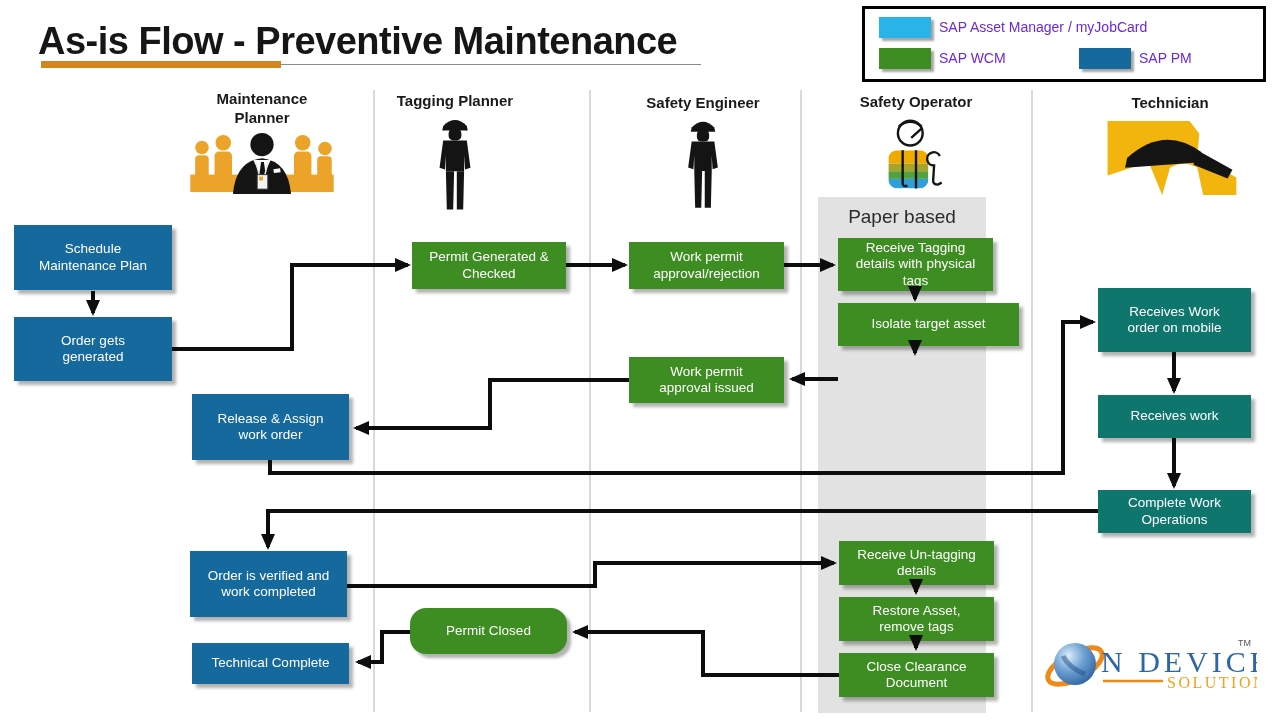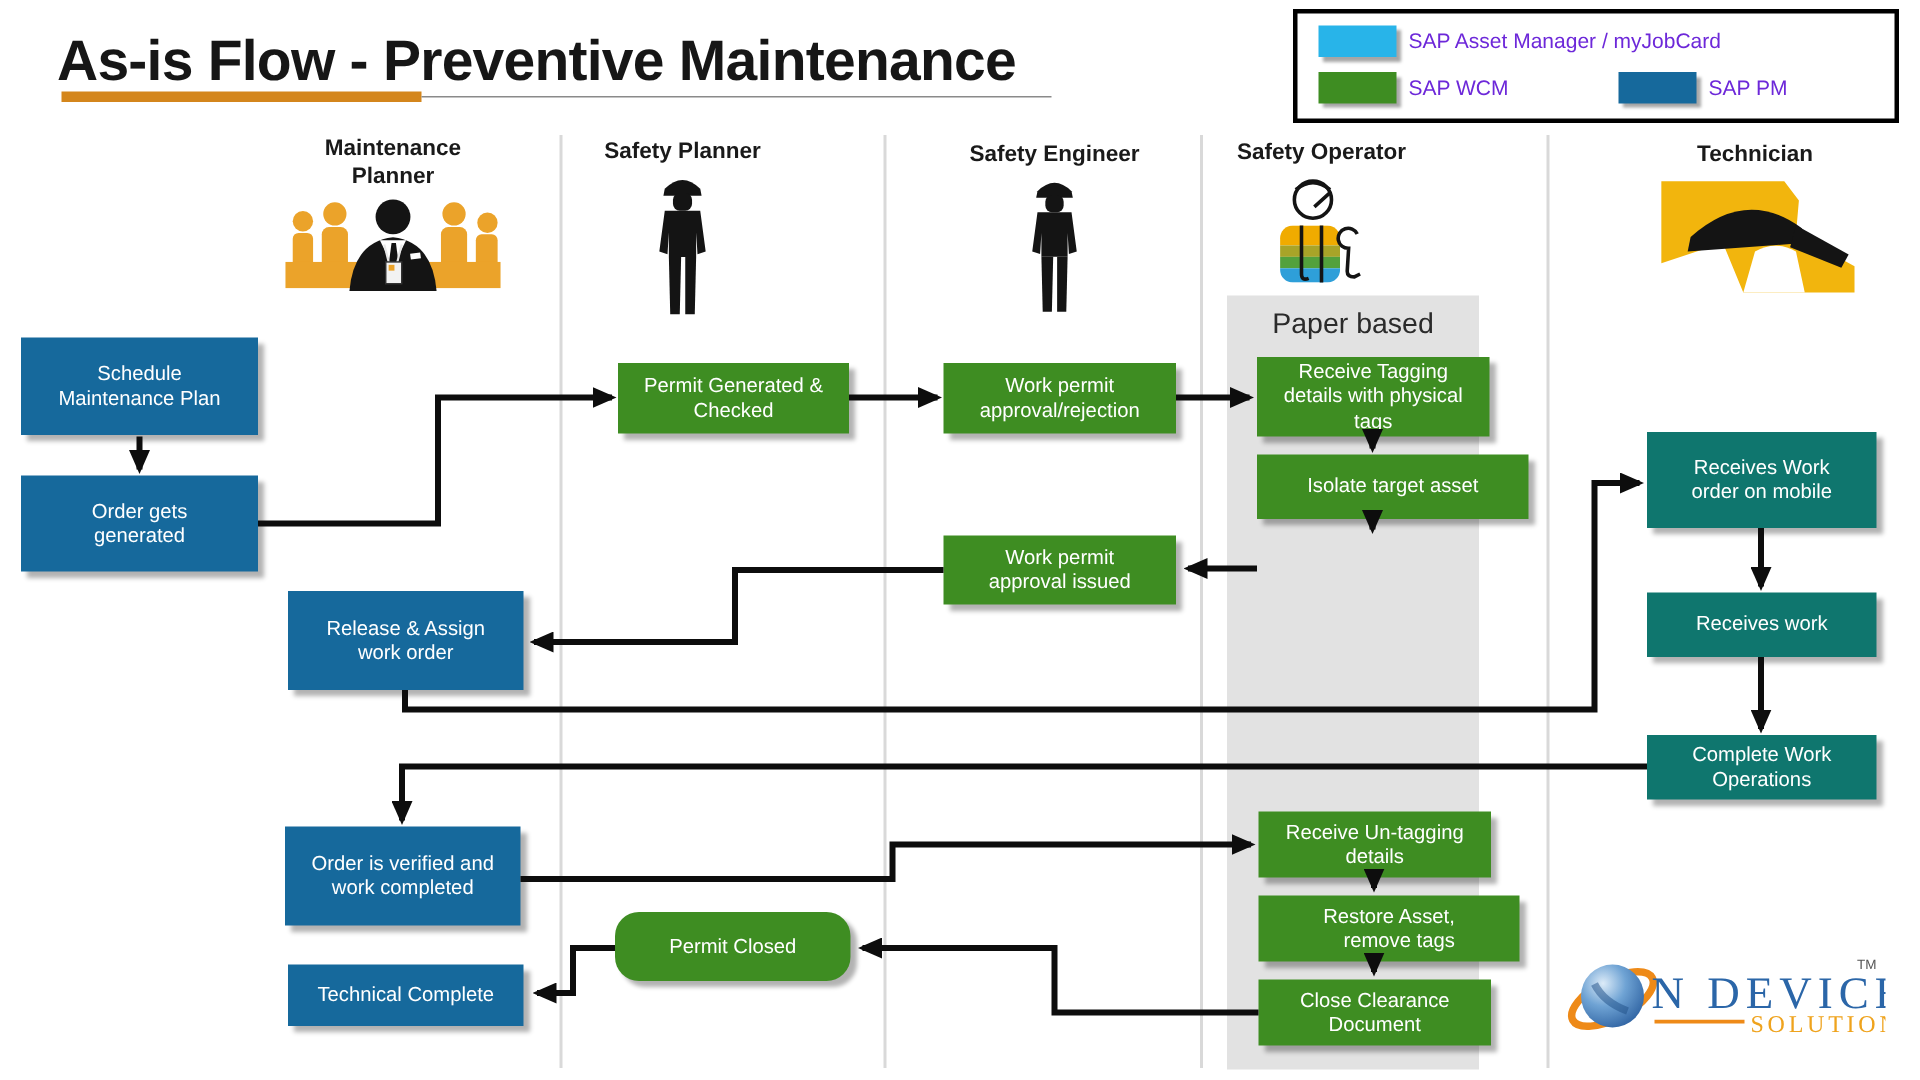--- a/index.html
+++ b/index.html
@@ -80,21 +80,21 @@
       <polygon points="67,29 85,29 76,48" fill="#fff"></polygon>
       <polygon points="75,31 78,31 80,46 73,46" fill="#141414"></polygon>
       <path d="M70,32 L74,48 M82,32 L78,48" stroke="#e8e8e8" stroke-width="1.5" fill="none"></path>
       <rect x="71" y="44" width="11" height="15" fill="#f2f2f2" stroke="#333"></rect>
       <rect x="73" y="46" width="4" height="4" fill="#eba32a"></rect>
       <rect x="88" y="38" width="7" height="4" fill="#fff" transform="rotate(-8 91 40)"></rect>
     </svg>
   </div>
 
   <div class="lane-head" style="left:395px;top:92px;width:120px;">
-    <div class="lane-label">Safety Planner</div>
+    <div class="lane-label">Tagging Planner</div>
     <svg class="lane-icon" width="42" height="100" viewBox="0 0 44 110">
       <g fill="#141414">
         <path d="M9,12 Q22,-1 35,12 L36,17 L8,17 Z"></path>
         <rect x="15" y="15" width="14" height="13" rx="5"></rect>
         <path d="M9,28 L35,28 L39,58 L33,60 L32,44 L32,62 L12,62 L12,44 L11,60 L5,58 Z"></path>
         <path d="M12,62 L21,62 L20,104 L13,104 Z"></path>
         <path d="M24,62 L32,62 L31,104 L24,104 Z"></path>
       </g>
     </svg>
   </div>
@@ -105,21 +105,21 @@
       <g fill="#141414">
         <path d="M9,12 Q22,-1 35,12 L36,17 L8,17 Z"></path>
         <rect x="15" y="15" width="14" height="13" rx="5"></rect>
         <path d="M9,28 L35,28 L39,58 L33,60 L32,44 L32,62 L12,62 L12,44 L11,60 L5,58 Z"></path>
         <path d="M12,62 L21,62 L20,104 L13,104 Z"></path>
         <path d="M24,62 L32,62 L31,104 L24,104 Z"></path>
       </g>
     </svg>
   </div>
 
-  <div class="lane-head" style="left:820px;top:93px;width:122px;">
+  <div class="lane-head" style="left:855px;top:93px;width:122px;">
     <div class="lane-label">Safety Operator</div>
     <svg class="lane-icon" width="66" height="80" viewBox="0 0 66 84">
       <defs>
           <clipPath id="torsoClip">
             <rect x="4" y="36" width="42" height="40" rx="9"></rect>
           </clipPath>
         </defs>
       <g clip-path="url(#torsoClip)">
         <rect x="4" y="36" width="42" height="14" fill="#f0ab00"></rect>
         <rect x="4" y="50" width="42" height="8" fill="#a8a428"></rect>
@@ -162,21 +162,21 @@
       <div class="node wcm" style="left: 629px; top: 242px; width: 155px; height: 47px;">Work permit
 approval/rejection</div>
       <div class="node wcm" style="left: 629px; top: 357px; width: 155px; height: 46px;">Work permit
 approval issued</div>
       <div class="node wcm" style="left: 838px; top: 238px; width: 155px; height: 53px;">Receive Tagging
 details with physical
 tags</div>
       <div class="node wcm" style="left: 838px; top: 303px; width: 181px; height: 43px;">Isolate target asset</div>
       <div class="node wcm" style="left: 839px; top: 541px; width: 155px; height: 44px;">Receive Un-tagging
 details</div>
-      <div class="node wcm" style="left: 839px; top: 597px; width: 174px; height: 44px; text-align: right;">Restore Asset,
+      <div class="node wcm" style="left: 839px; top: 597px; width: 155px; height: 44px;">Restore Asset,
 remove tags</div>
       <div class="node wcm" style="left: 839px; top: 653px; width: 155px; height: 44px;">Close Clearance
 Document</div>
       <div class="node wcm" style="left: 410px; top: 608px; width: 157px; height: 46px; border-radius: 16px;">Permit Closed</div>
       <div class="node am" style="left: 1098px; top: 288px; width: 153px; height: 64px;">Receives Work
 order on mobile</div>
       <div class="node am" style="left: 1098px; top: 395px; width: 153px; height: 43px;">Receives work</div>
       <div class="node am" style="left: 1098px; top: 490px; width: 153px; height: 43px;">Complete Work
 Operations</div>
     </div>

